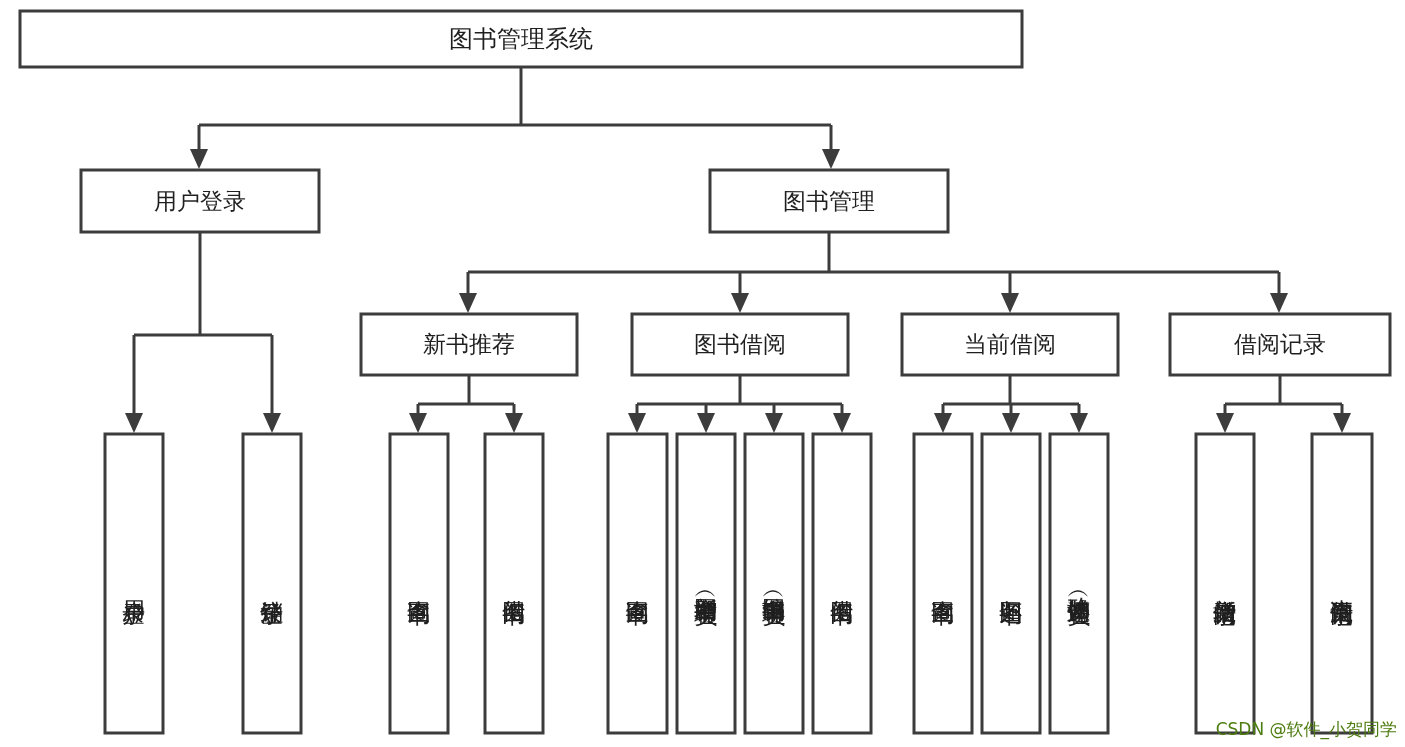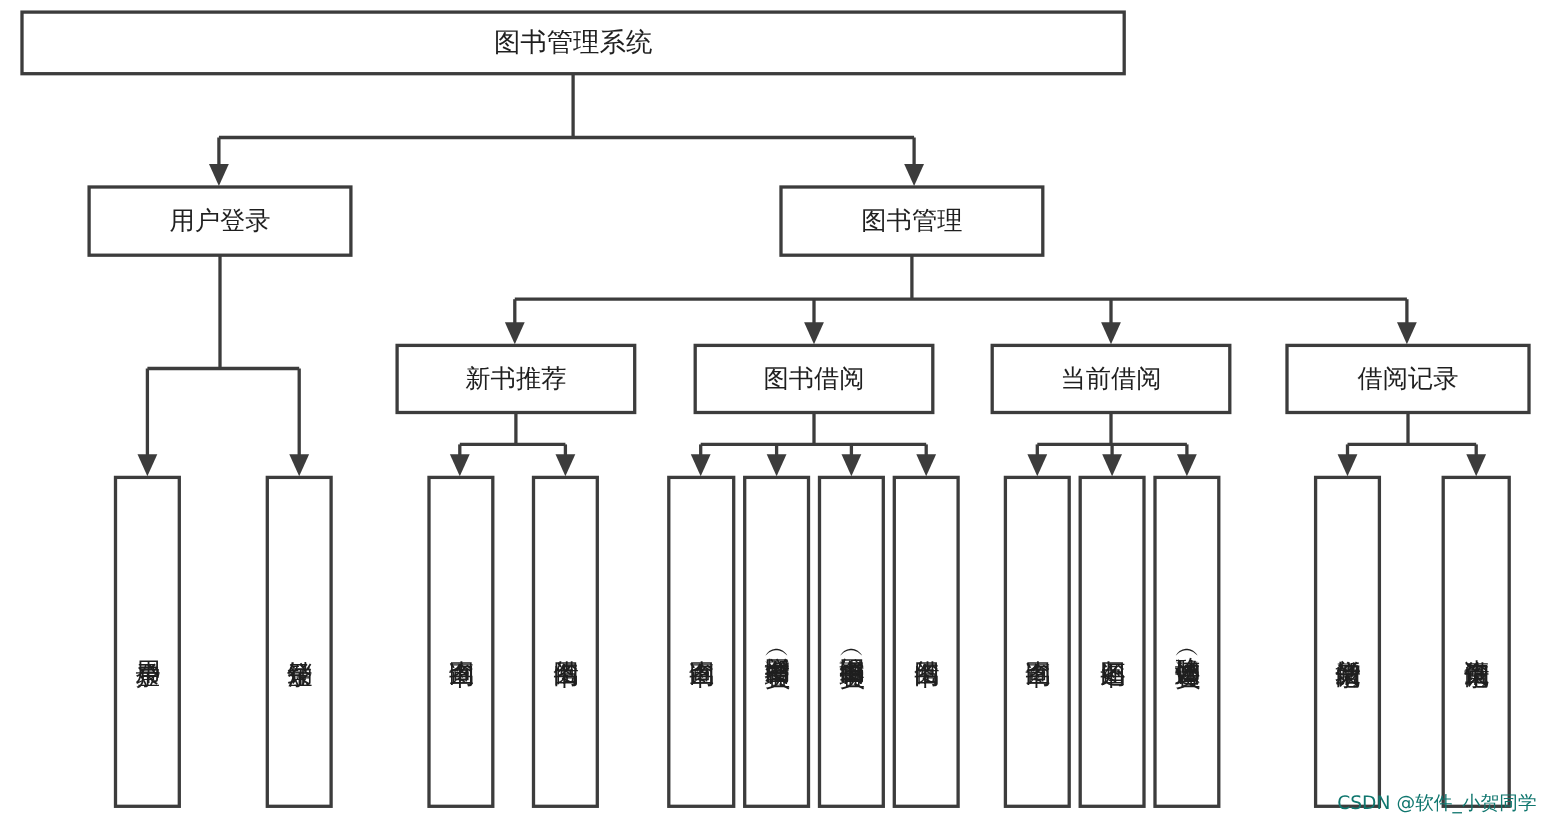--- a/index.html
+++ b/index.html
@@ -26,21 +26,21 @@
   }
   .vlabel{
     writing-mode:vertical-rl;text-orientation:upright;
     font-family:"DejaVu Sans","Liberation Sans",sans-serif;
     font-size:23px;line-height:1.06;color:#1f1f1f;letter-spacing:1px;
     white-space:nowrap;
   }
   #watermark{
     position:absolute;right:8px;bottom:6px;
     font-family:"DejaVu Sans","Liberation Sans",sans-serif;
-    font-size:17px;color:#0f766e;white-space:nowrap;
+    font-size:17px;color:#4d7c0f;white-space:nowrap;
   }
 </style>
 </head>
 <body>
 
 <div id="diagram-root">
   <svg id="flow" viewBox="0 0 1405 747">
     <g id="connectors-layer">
         <g>
           <line x1="521" y1="67" x2="521" y2="125" class="link-line"></line>

